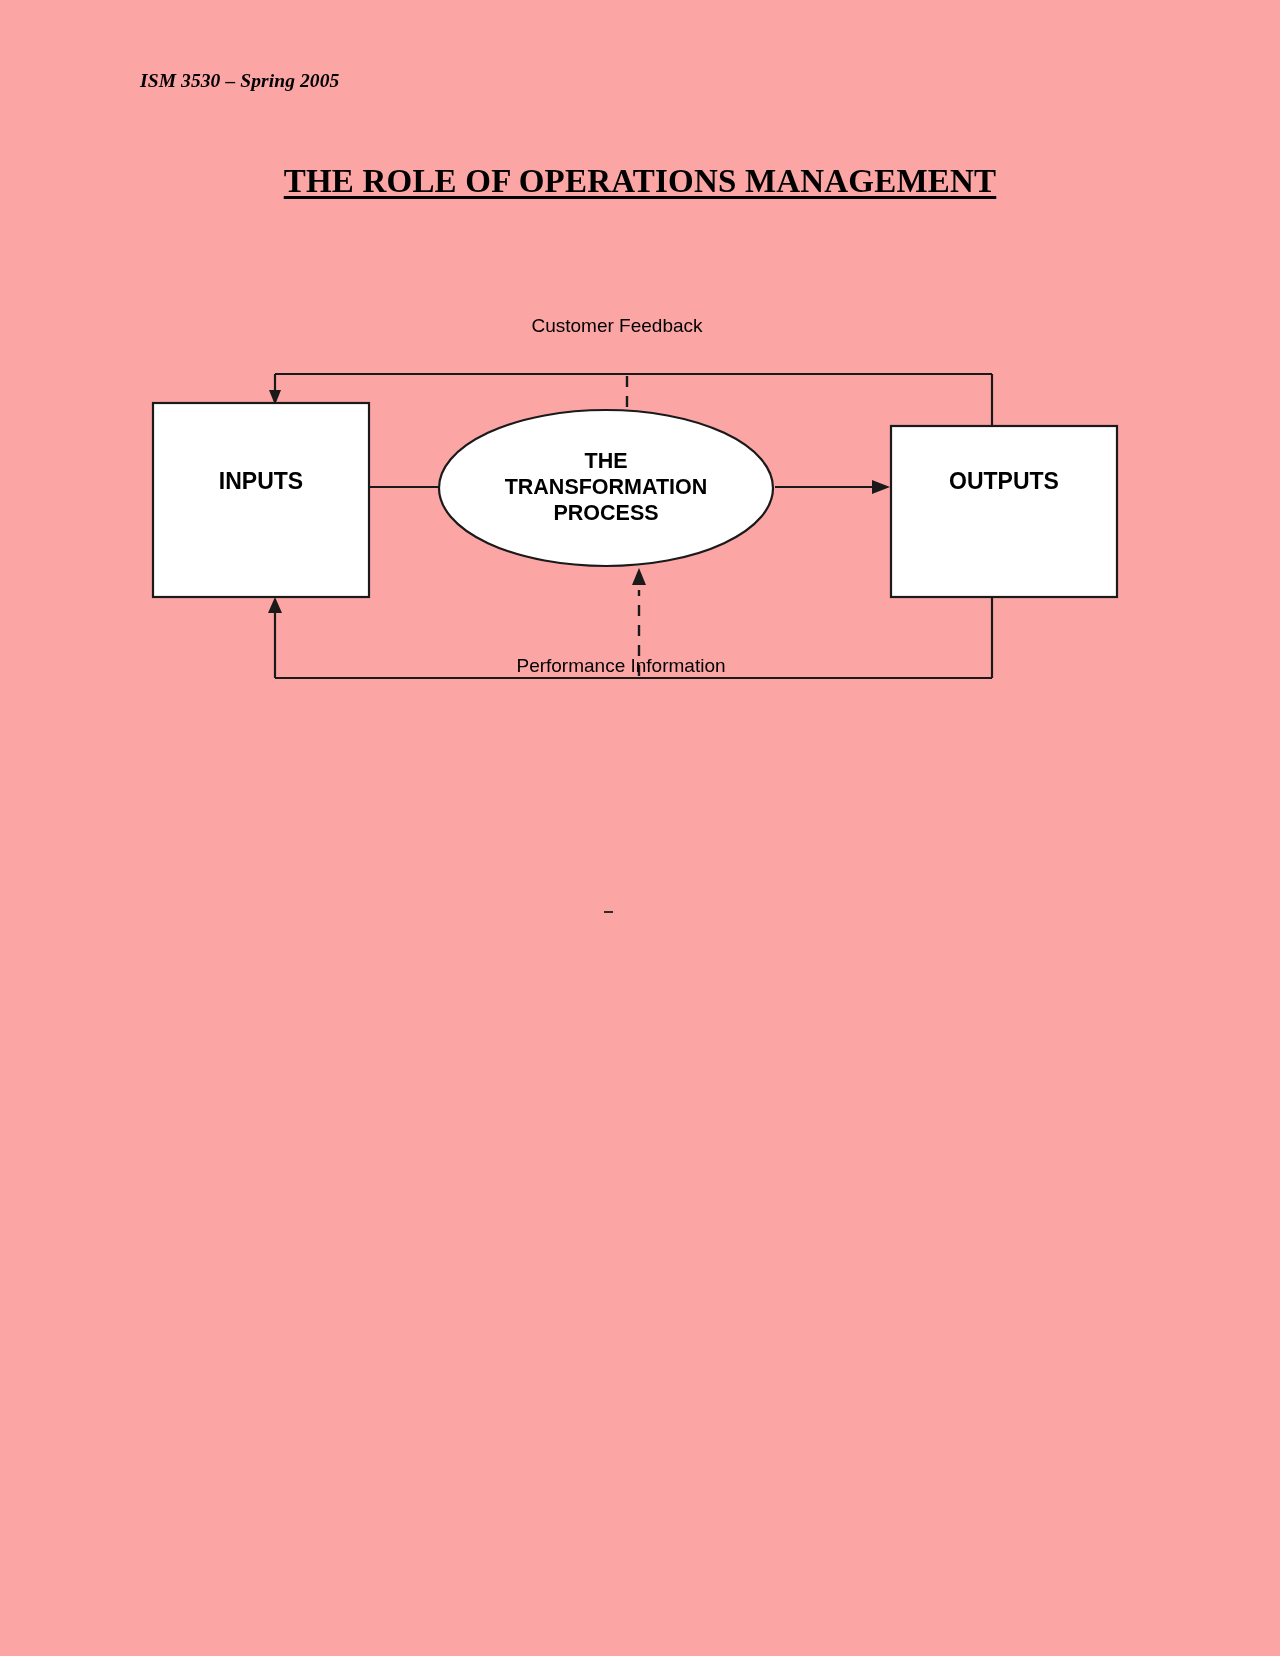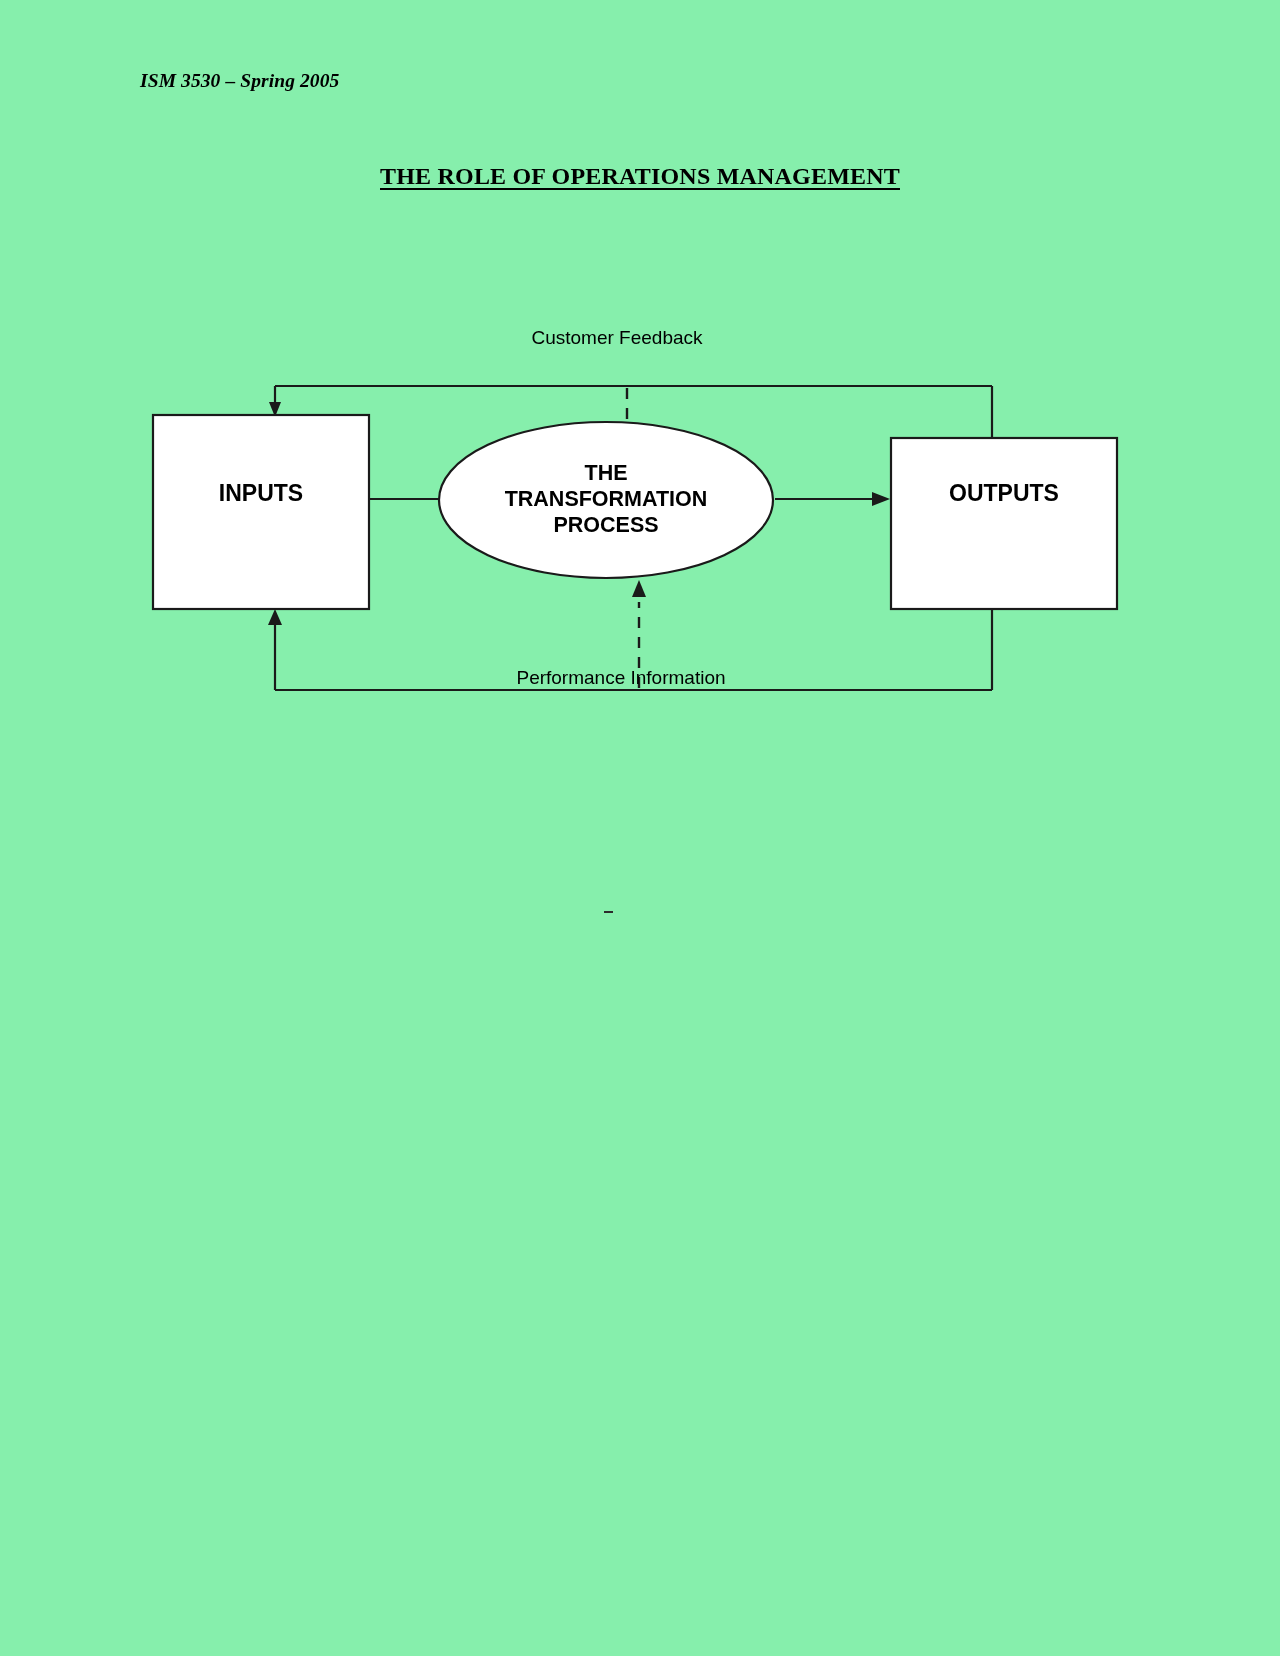--- a/index.html
+++ b/index.html
@@ -12,21 +12,21 @@
     height: 1656px;
     position: relative;
     font-family: "Liberation Serif", serif;
     color: #000000;
     overflow: hidden;
   }
 
   .page {
     position: absolute;
     inset: 0;
-    background: #86efac;
+    background: #fca5a5;
   }
 
   
   .doc-header {
     position: absolute;
     left: 140px;
     top: 68px;
     width: 900px;
   }
   .doc-header .hline {
@@ -43,31 +43,31 @@
   .page-title {
     position: absolute;
     left: 0;
     top: 163px;
     width: 1280px;
     text-align: center;
   }
   .page-title span {
     font-family: "Liberation Serif", serif;
     font-weight: bold;
-    font-size: 24px;
+    font-size: 33px;
     letter-spacing: 0.2px;
     text-decoration: underline;
     text-underline-offset: 4px;
   }
 
   
   .diagram {
     position: absolute;
     left: 0;
-    top: 312px;
+    top: 300px;
     width: 1112px;
     height: 400px;
   }
   .diagram svg {
     display: block;
   }
 
   .node-label {
     font-family: "Liberation Sans", sans-serif;
     font-weight: bold;

